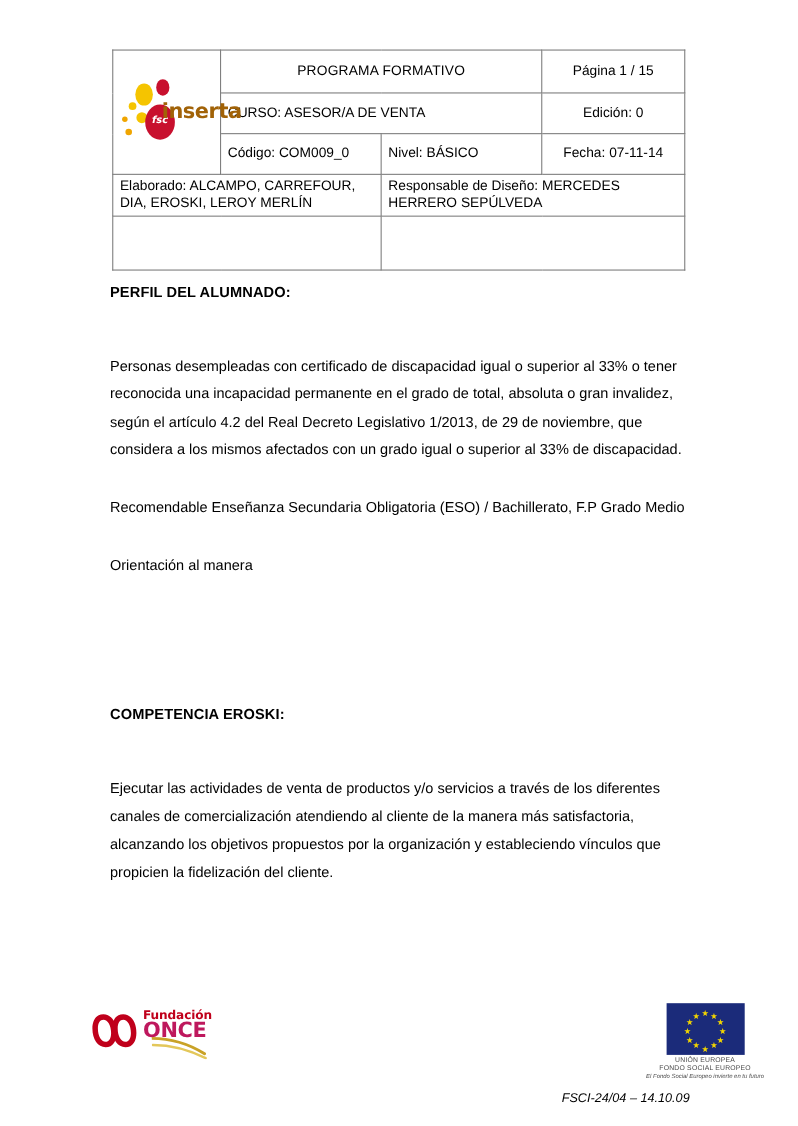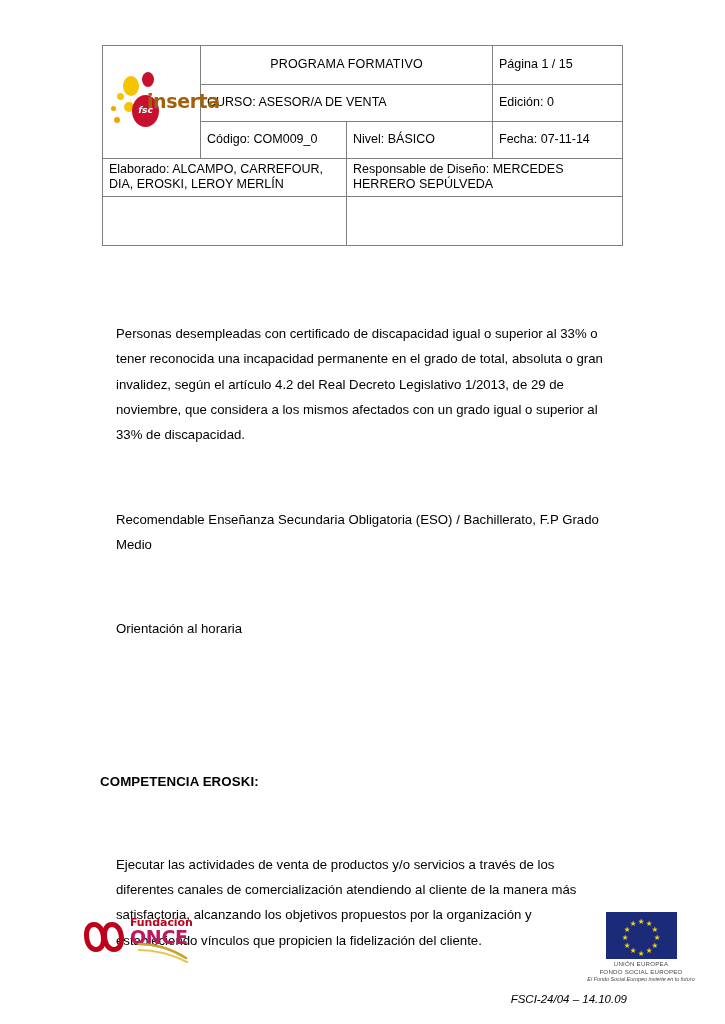--- a/index.html
+++ b/index.html
@@ -42,21 +42,21 @@
   .title-cell {
     text-align: center;
     font-weight: normal;
     font-size: 17px;
     letter-spacing: 0.2px;
     height: 32px;
   }
   .row2-cell { height: 30px; }
   .row3-cell { height: 30px; }
   .blank-cell { height: 42px; }
-  .col-pag { width: 117px; }
+  .col-pag { width: 117px; text-align: center; }
 
   
   .inserta-logo {
     position: relative;
     width: 97px;
     height: 96px;
   }
   .ins-word {
     position: absolute;
     left: 44px;
@@ -78,21 +78,21 @@
   }
   .sec-heading {
     font-size: 13.3px;
     font-weight: bold;
     margin: 0;
     letter-spacing: 0.1px;
   }
   .para {
     font-size: 13.2px;
     line-height: 1.92;
-    margin: 16px;
+    margin: 0;
     text-align: left;
   }
   .sp-lg { height: 47px; }
   .sp-md { height: 27px; }
   .sp-xl { height: 62px; }
 
   
   .footer-once {
     position: absolute;
     left: 82px;
@@ -207,32 +207,33 @@
   </tr>
   <tr>
     <td class="blank-cell" colspan="2"></td>
     <td class="blank-cell" colspan="2"></td>
   </tr>
 </tbody>
   </table>
 
 <div class="doc-body">
 
+  <h2 class="sec-heading">PERFIL DEL ALUMNADO:</h2>
 
   <div class="sp-lg"></div>
 
   <p class="para">Personas desempleadas con certificado de discapacidad igual o superior al 33% o tener reconocida una incapacidad permanente en el grado de total, absoluta o gran invalidez, según el artículo 4.2 del Real Decreto Legislativo 1/2013, de 29 de noviembre, que considera a los mismos afectados con un grado igual o superior al 33% de discapacidad.</p>
 
   <div class="sp-md"></div>
 
   <p class="para">Recomendable Enseñanza Secundaria Obligatoria (ESO) / Bachillerato, F.P Grado Medio</p>
 
   <div class="sp-md"></div>
 
-  <p class="para">Orientación al horaria</p>
+  <p class="para">Orientación al manera</p>
 
   <div class="sp-md"></div>
 
 
   <div class="sp-md"></div>
 
 
   <div class="sp-xl"></div>
 
   <h2 class="sec-heading">COMPETENCIA EROSKI:</h2>

